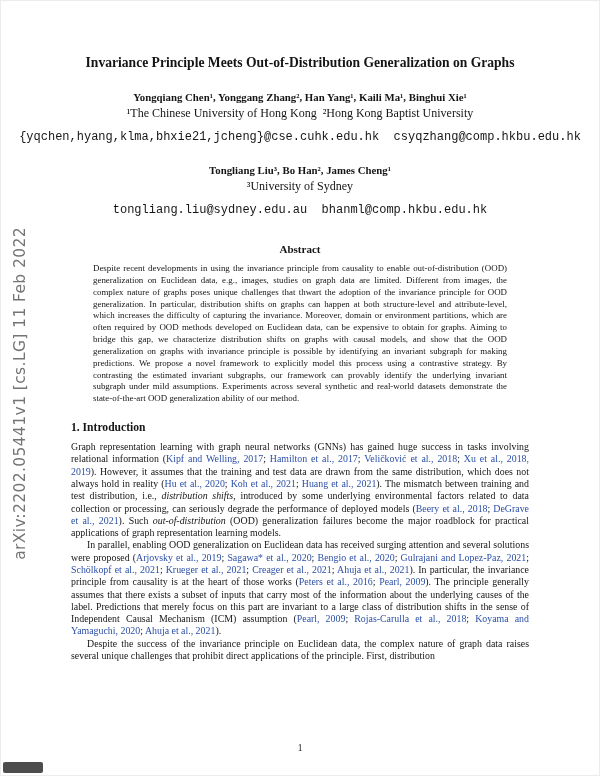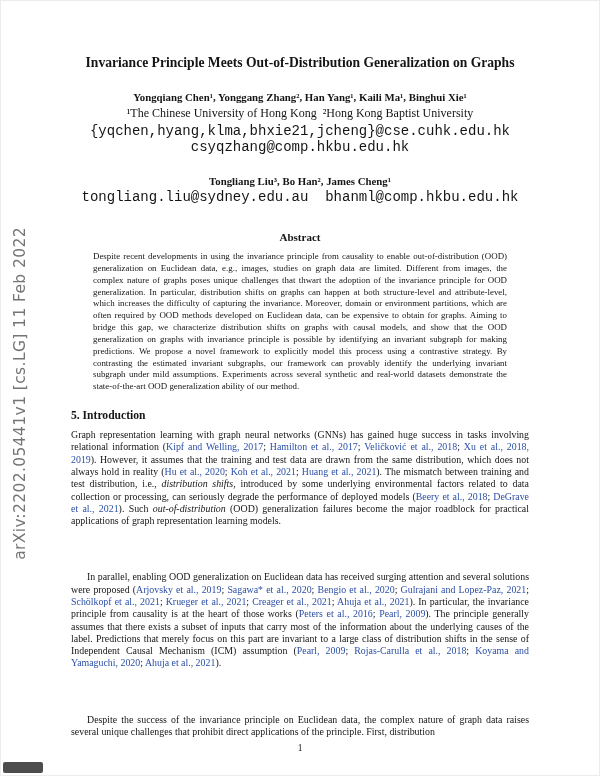--- a/index.html
+++ b/index.html
@@ -46,24 +46,24 @@
     white-space:pre-wrap;
   }
   .authors.second{}
   .affil{
     margin-top:3px;
     text-align:center;
     font-size:12px;
     white-space:pre-wrap;
   }
   .emails{
-    margin-top:2px;
+    margin-top:9px;
     text-align:center;
     font-family:"Liberation Mono", monospace;
-    font-size:14px;
+    font-size:12px;
     white-space:pre-wrap;
   }
   .abstract-heading{
     margin:26px 0 0;
     text-align:center;
     font-size:11px;
     font-weight:bold;
   }
   .abstract{
     width:414px;
@@ -81,21 +81,21 @@
   .body-text{
     width:458px;
     margin:0 auto;
   }
   .body-par{
     margin:0;
     text-align:justify;
     font-size:9.9px;
     line-height:1.24;
   }
-  .body-par.indent{text-indent:16px;margin-top:44px;}
+  .body-par.indent{text-indent:16px;}
   .cite{
     color:var(--cite-color);
     text-decoration:none;
     cursor:pointer;
   }
   .pageno{
     position:absolute;
     bottom:22px;left:0;
     width:100%;
     text-align:center;
@@ -119,26 +119,27 @@
     <span>arXiv:2202.05441v1  [cs.LG]  11 Feb 2022</span>
   </div>
 
   <h1 class="title">Invariance Principle Meets Out-of-Distribution Generalization on Graphs</h1>
 
   <div class="authors">Yongqiang Chen¹, Yonggang Zhang², Han Yang¹, Kaili Ma¹, Binghui Xie¹</div>
   <div class="affil">¹The Chinese University of Hong Kong  ²Hong Kong Baptist University</div>
   <div class="emails">{yqchen,hyang,klma,bhxie21,jcheng}@cse.cuhk.edu.hk  csyqzhang@comp.hkbu.edu.hk</div>
 
   <div class="authors second">Tongliang Liu³, Bo Han², James Cheng¹</div>
+  <div class="affil">³University of Sydney</div>
   <div class="emails">tongliang.liu@sydney.edu.au  bhanml@comp.hkbu.edu.hk</div>
 
   <h2 class="abstract-heading">Abstract</h2>
   <p class="abstract">Despite recent developments in using the invariance principle from causality to enable out-of-distribution (OOD) generalization on Euclidean data, e.g., images, studies on graph data are limited. Different from images, the complex nature of graphs poses unique challenges that thwart the adoption of the invariance principle for OOD generalization. In particular, distribution shifts on graphs can happen at both structure-level and attribute-level, which increases the difficulty of capturing the invariance. Moreover, domain or environment partitions, which are often required by OOD methods developed on Euclidean data, can be expensive to obtain for graphs. Aiming to bridge this gap, we characterize distribution shifts on graphs with causal models, and show that the OOD generalization on graphs with invariance principle is possible by identifying an invariant subgraph for making predictions. We propose a novel framework to explicitly model this process using a contrastive strategy. By contrasting the estimated invariant subgraphs, our framework can provably identify the underlying invariant subgraph under mild assumptions. Experiments across several synthetic and real-world datasets demonstrate the state-of-the-art OOD generalization ability of our method.</p>
 
-  <h3 class="section-heading">5. Introduction</h3>
+  <h3 class="section-heading">1. Introduction</h3>
 
   <div class="body-text" id="intro-paragraphs">
       <p class="body-par">Graph representation learning with graph neural networks (GNNs) has gained huge success in tasks involving relational information (<a class="cite">Kipf and Welling, 2017</a>; <a class="cite">Hamilton et al., 2017</a>; <a class="cite">Veličković et al., 2018</a>; <a class="cite">Xu et al., 2018, 2019</a>). However, it assumes that the training and test data are drawn from the same distribution, which does not always hold in reality (<a class="cite">Hu et al., 2020</a>; <a class="cite">Koh et al., 2021</a>; <a class="cite">Huang et al., 2021</a>). The mismatch between training and test distribution, i.e., <i>distribution shifts</i>, introduced by some underlying environmental factors related to data collection or processing, can seriously degrade the performance of deployed models (<a class="cite">Beery et al., 2018</a>; <a class="cite">DeGrave et al., 2021</a>). Such <i>out-of-distribution</i> (OOD) generalization failures become the major roadblock for practical applications of graph representation learning models.</p>
       <p class="body-par indent">In parallel, enabling OOD generalization on Euclidean data has received surging attention and several solutions were proposed (<a class="cite">Arjovsky et al., 2019</a>; <a class="cite">Sagawa* et al., 2020</a>; <a class="cite">Bengio et al., 2020</a>; <a class="cite">Gulrajani and Lopez-Paz, 2021</a>; <a class="cite">Schölkopf et al., 2021</a>; <a class="cite">Krueger et al., 2021</a>; <a class="cite">Creager et al., 2021</a>; <a class="cite">Ahuja et al., 2021</a>). In particular, the invariance principle from causality is at the heart of those works (<a class="cite">Peters et al., 2016</a>; <a class="cite">Pearl, 2009</a>). The principle generally assumes that there exists a subset of inputs that carry most of the information about the underlying causes of the label. Predictions that merely focus on this part are invariant to a large class of distribution shifts in the sense of Independent Causal Mechanism (ICM) assumption (<a class="cite">Pearl, 2009</a>; <a class="cite">Rojas-Carulla et al., 2018</a>; <a class="cite">Koyama and Yamaguchi, 2020</a>; <a class="cite">Ahuja et al., 2021</a>).</p>
       <p class="body-par indent">Despite the success of the invariance principle on Euclidean data, the complex nature of graph data raises several unique challenges that prohibit direct applications of the principle. First, distribution</p>
     </div>
 
   <div class="pageno">1</div>
 
   <div class="viewer-artifact"></div>

